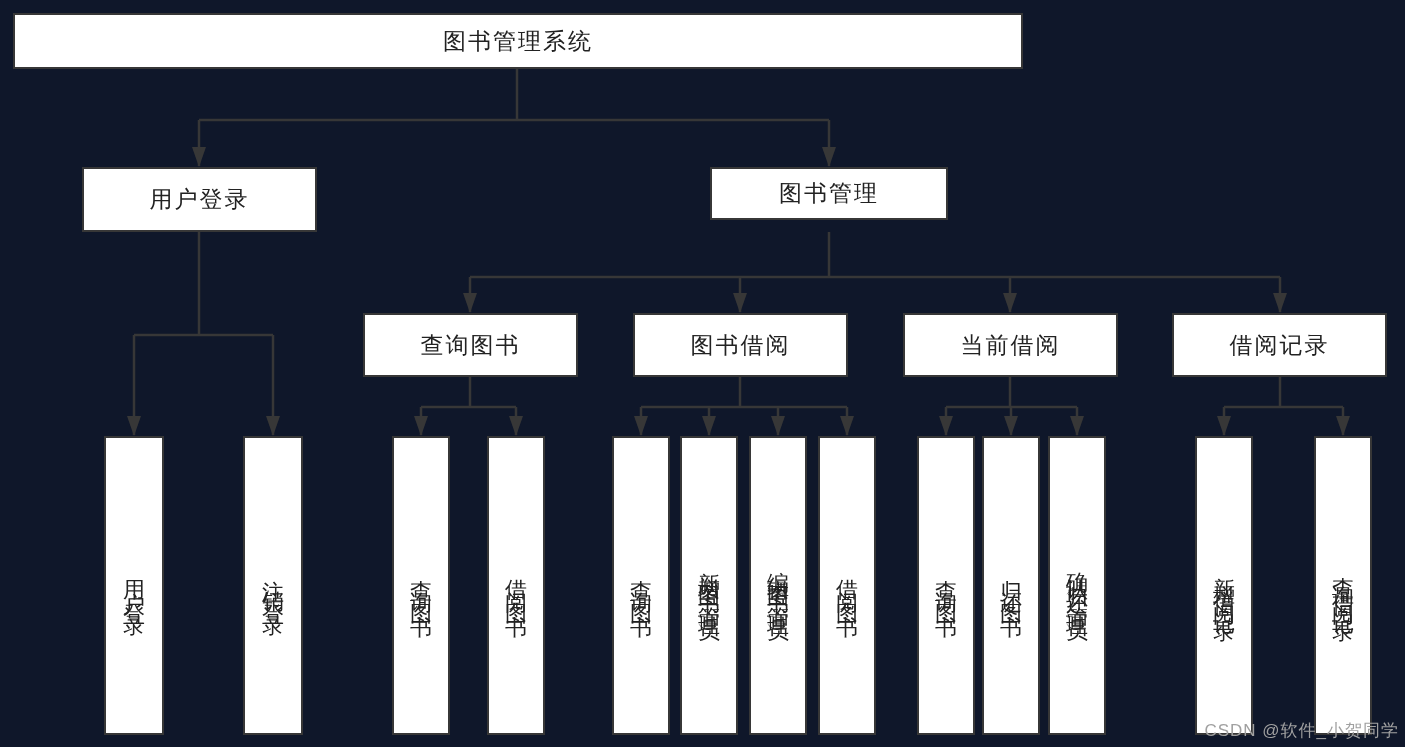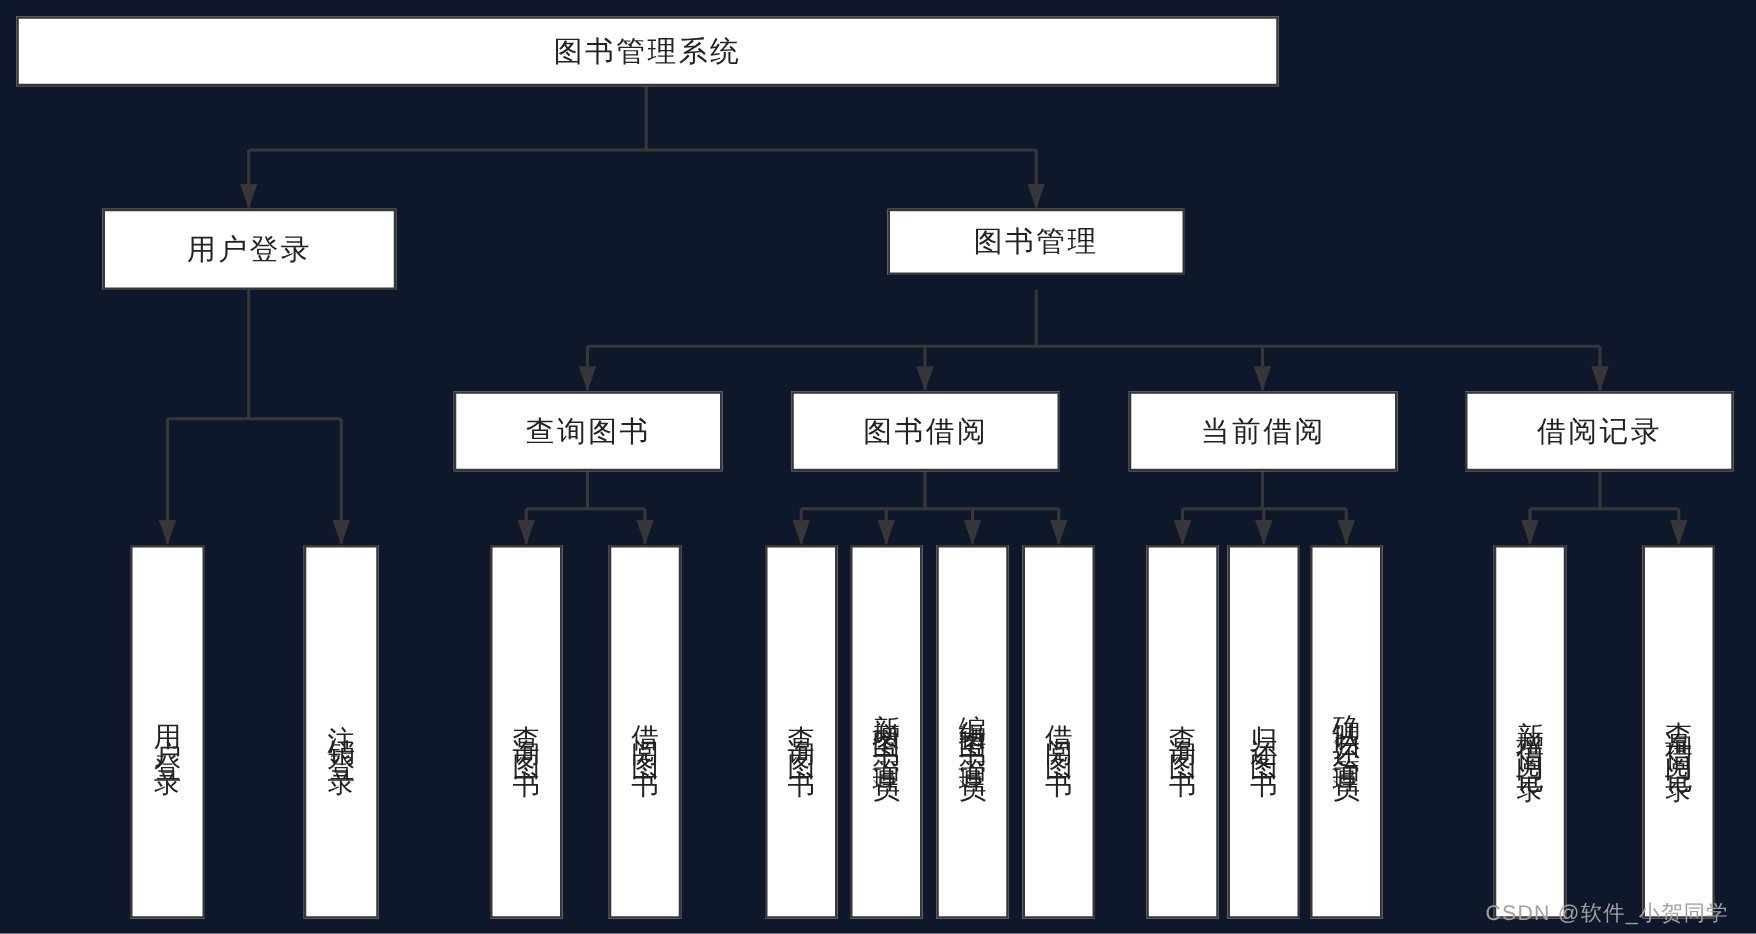--- a/index.html
+++ b/index.html
@@ -34,21 +34,21 @@
     writing-mode:vertical-rl;
     font-size:22px;
     line-height:1;
     white-space:nowrap;
   }
   .ls4 span{letter-spacing:12px;}
   .ls6 span{letter-spacing:9px;}
   .ls9 span{letter-spacing:7px;}
   #watermark{
     position:absolute;
-    right:22px;bottom:5px;
+    right:6px;bottom:5px;
     font-size:17px;
     letter-spacing:1px;
     color:#a0a0a0;
   }
 </style>
 </head>
 <body>
 
 <div id="stage">
 

